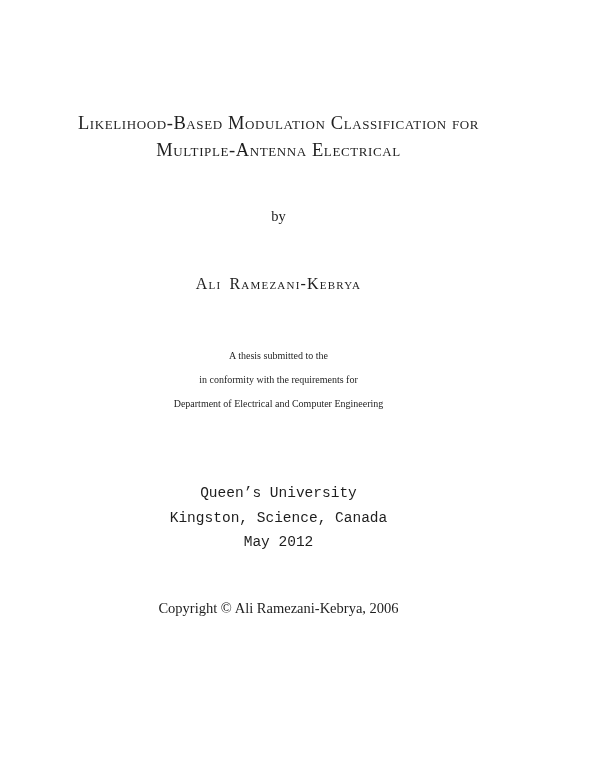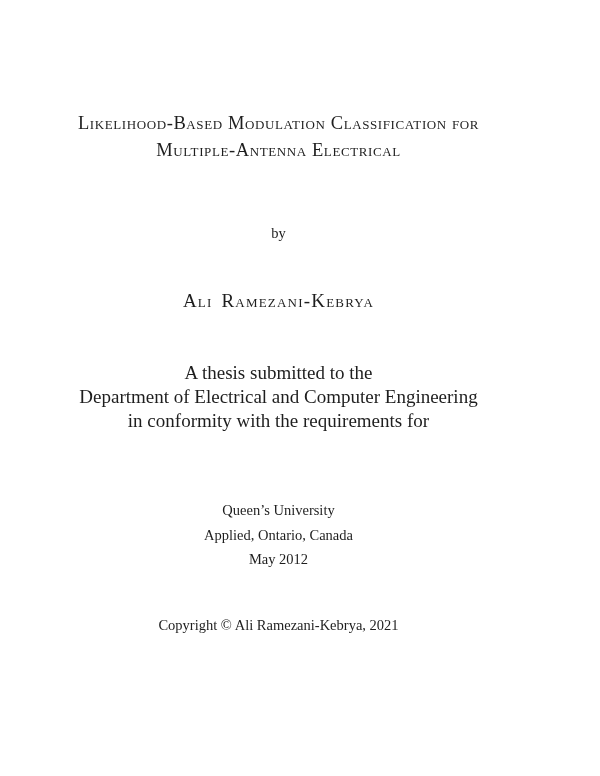--- a/index.html
+++ b/index.html
@@ -15,54 +15,54 @@
     font-family: "Liberation Serif", "DejaVu Serif", serif;
     color: #1e1e1e;
     overflow: hidden;
   }
   
   .block {
     position: absolute;
     left: 32px;
     right: 0;
     text-align: center;
-    margin-top: 17px;
   }
   .title {
     top: 110px;
     margin: 0;
     font-size: 18.5px;
     line-height: 27px;
     font-weight: normal;
     font-variant: small-caps;
     letter-spacing: 0.6px;
   }
   .title .line { display: block; }
   .byline {
     top: 206px;
     font-size: 14.5px;
     line-height: 20px;
   }
   .author {
     top: 274px;
-    font-size: 19px;
+    font-size: 16px;
     line-height: 20px;
     font-variant: small-caps;
     letter-spacing: 1.2px;
     word-spacing: 3px;
   }
   .statement {
     top: 344px;
-    font-size: 19px;
+    font-size: 10px;
     line-height: 24px;
   }
   .institution {
     top: 481px;
     font-size: 14.5px;
     line-height: 24.5px;
+    font-family: Liberation Mono, monospace;
   }
   .copyright {
     top: 598px;
     font-size: 14.5px;
     line-height: 20px;
   }
 </style>
 </head>
 <body>
 
@@ -72,25 +72,25 @@
     <span class="line">Likelihood-Based Modulation Classification for</span>
     <span class="line">Multiple-Antenna Electrical</span>
   </h1>
 
   <div class="block byline">by</div>
 
   <div class="block author">Ali Ramezani-Kebrya</div>
 
   <div class="block statement">
     <div>A thesis submitted to the</div>
+    <div>in conformity with the requirements for</div>
     <div>Department of Electrical and Computer Engineering</div>
-    <div>in conformity with the requirements for</div>
   </div>
 
   <div class="block institution">
     <div>Queen’s University</div>
-    <div>Applied, Ontario, Canada</div>
+    <div>Kingston, Science, Canada</div>
     <div>May 2012</div>
   </div>
 
-  <div class="block copyright">Copyright © Ali Ramezani-Kebrya, 2021</div>
+  <div class="block copyright">Copyright © Ali Ramezani-Kebrya, 2006</div>
 
 </div>
 
 </body></html>

